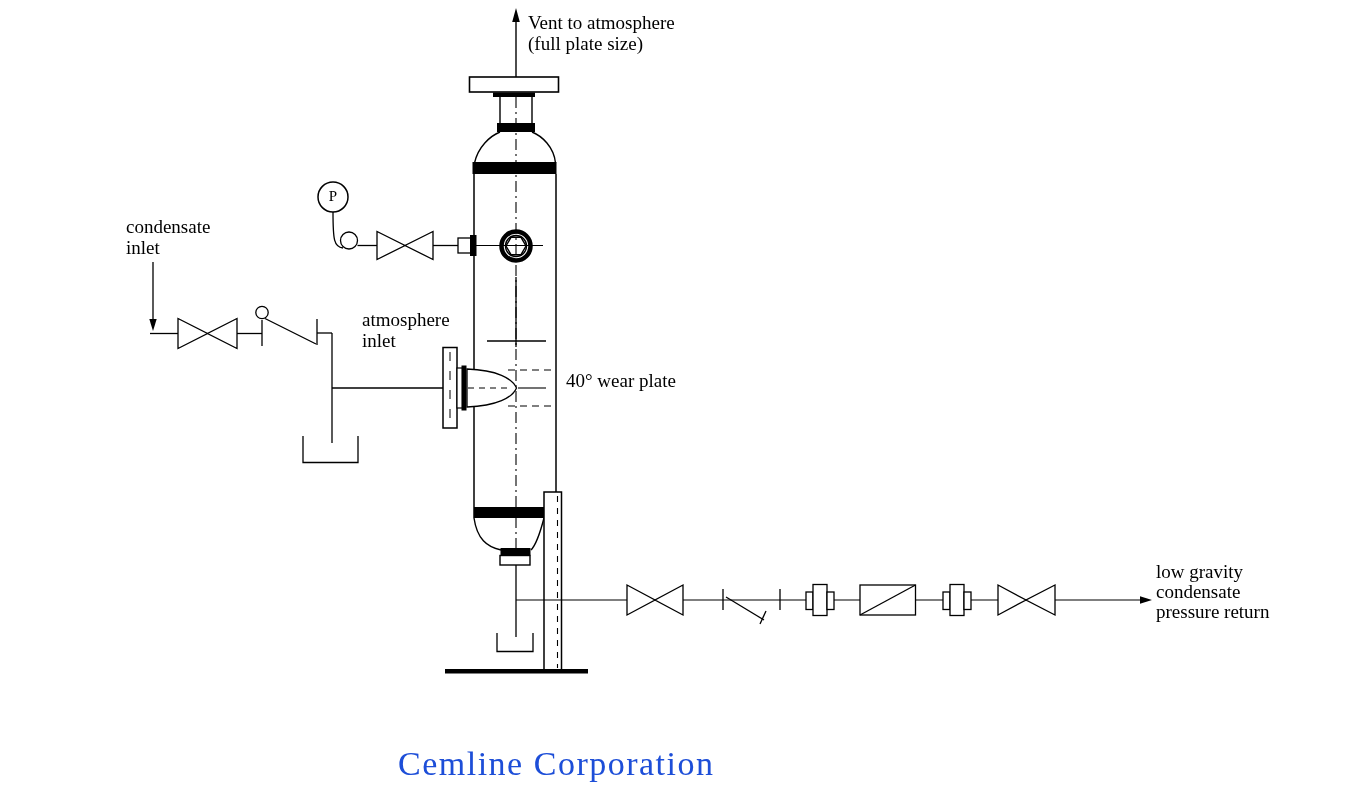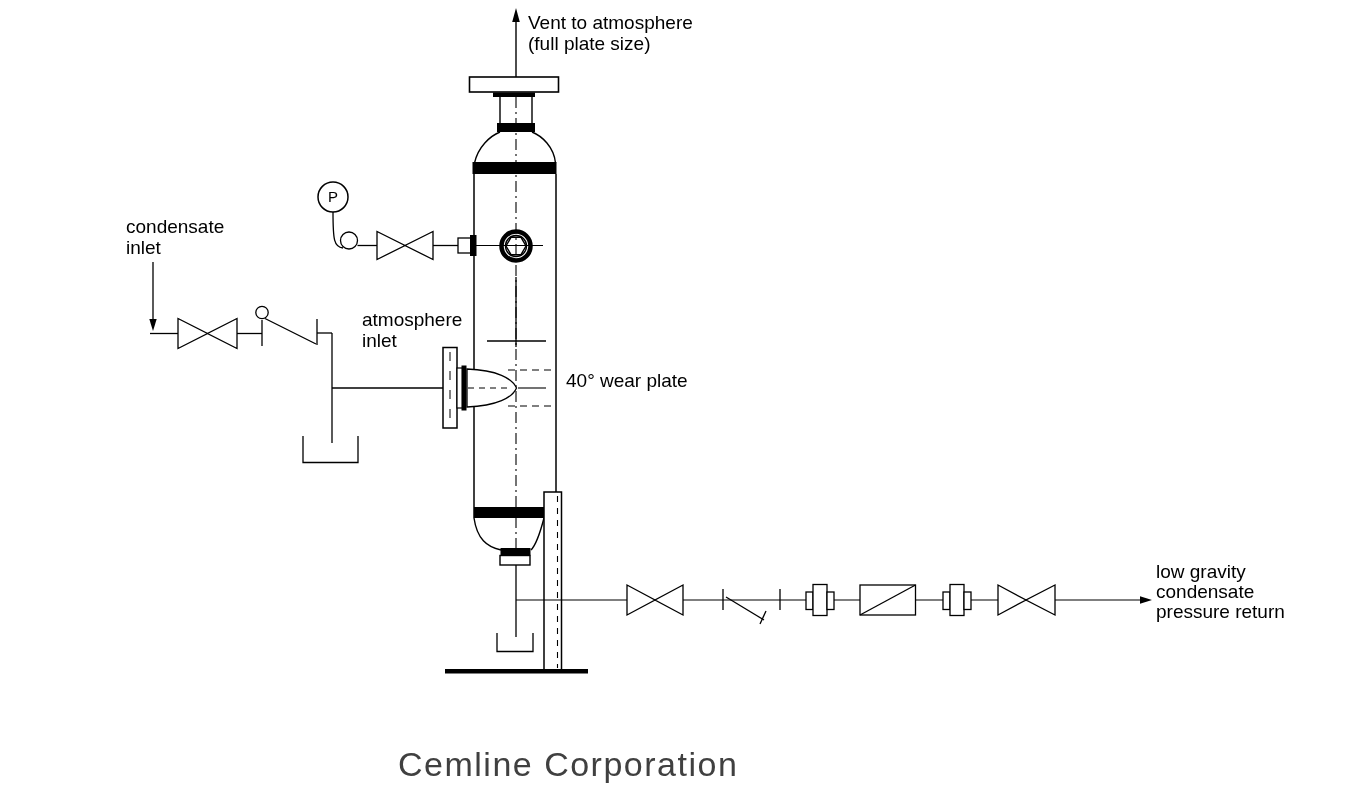--- a/index.html
+++ b/index.html
@@ -1,22 +1,22 @@
 <!DOCTYPE html>
 <html><head>
 <meta charset="utf-8">
 <style>
   html,body{margin:0;padding:0;background:#ffffff;}
   #stage{
     position:relative;width:1348px;height:787px;background:#ffffff;
-    font-family:Liberation Sans, sans-serif;color:#000;overflow:hidden;
+    font-family:Liberation Serif, serif;color:#000;overflow:hidden;
   }
   #diagram-svg{position:absolute;left:0;top:0;}
   .lbl{position:absolute;font-size:19px;line-height:20px;white-space:pre;color:#000;}
-  .title{position:absolute;font-size:34px;letter-spacing:1.5px;color:#404040;}
+  .title{position:absolute;font-size:34px;letter-spacing:1.5px;color:#1d4ed8;}
   .gauge-letter{position:absolute;font-size:15px;width:16px;text-align:center;color:#000;}
 </style>
 </head>
 <body>
 
 <div id="stage">
 
   <svg id="diagram-svg" width="1348" height="787" viewBox="0 0 1348 787" fill="none" stroke="#000" stroke-width="1.3">
 
     <g>

